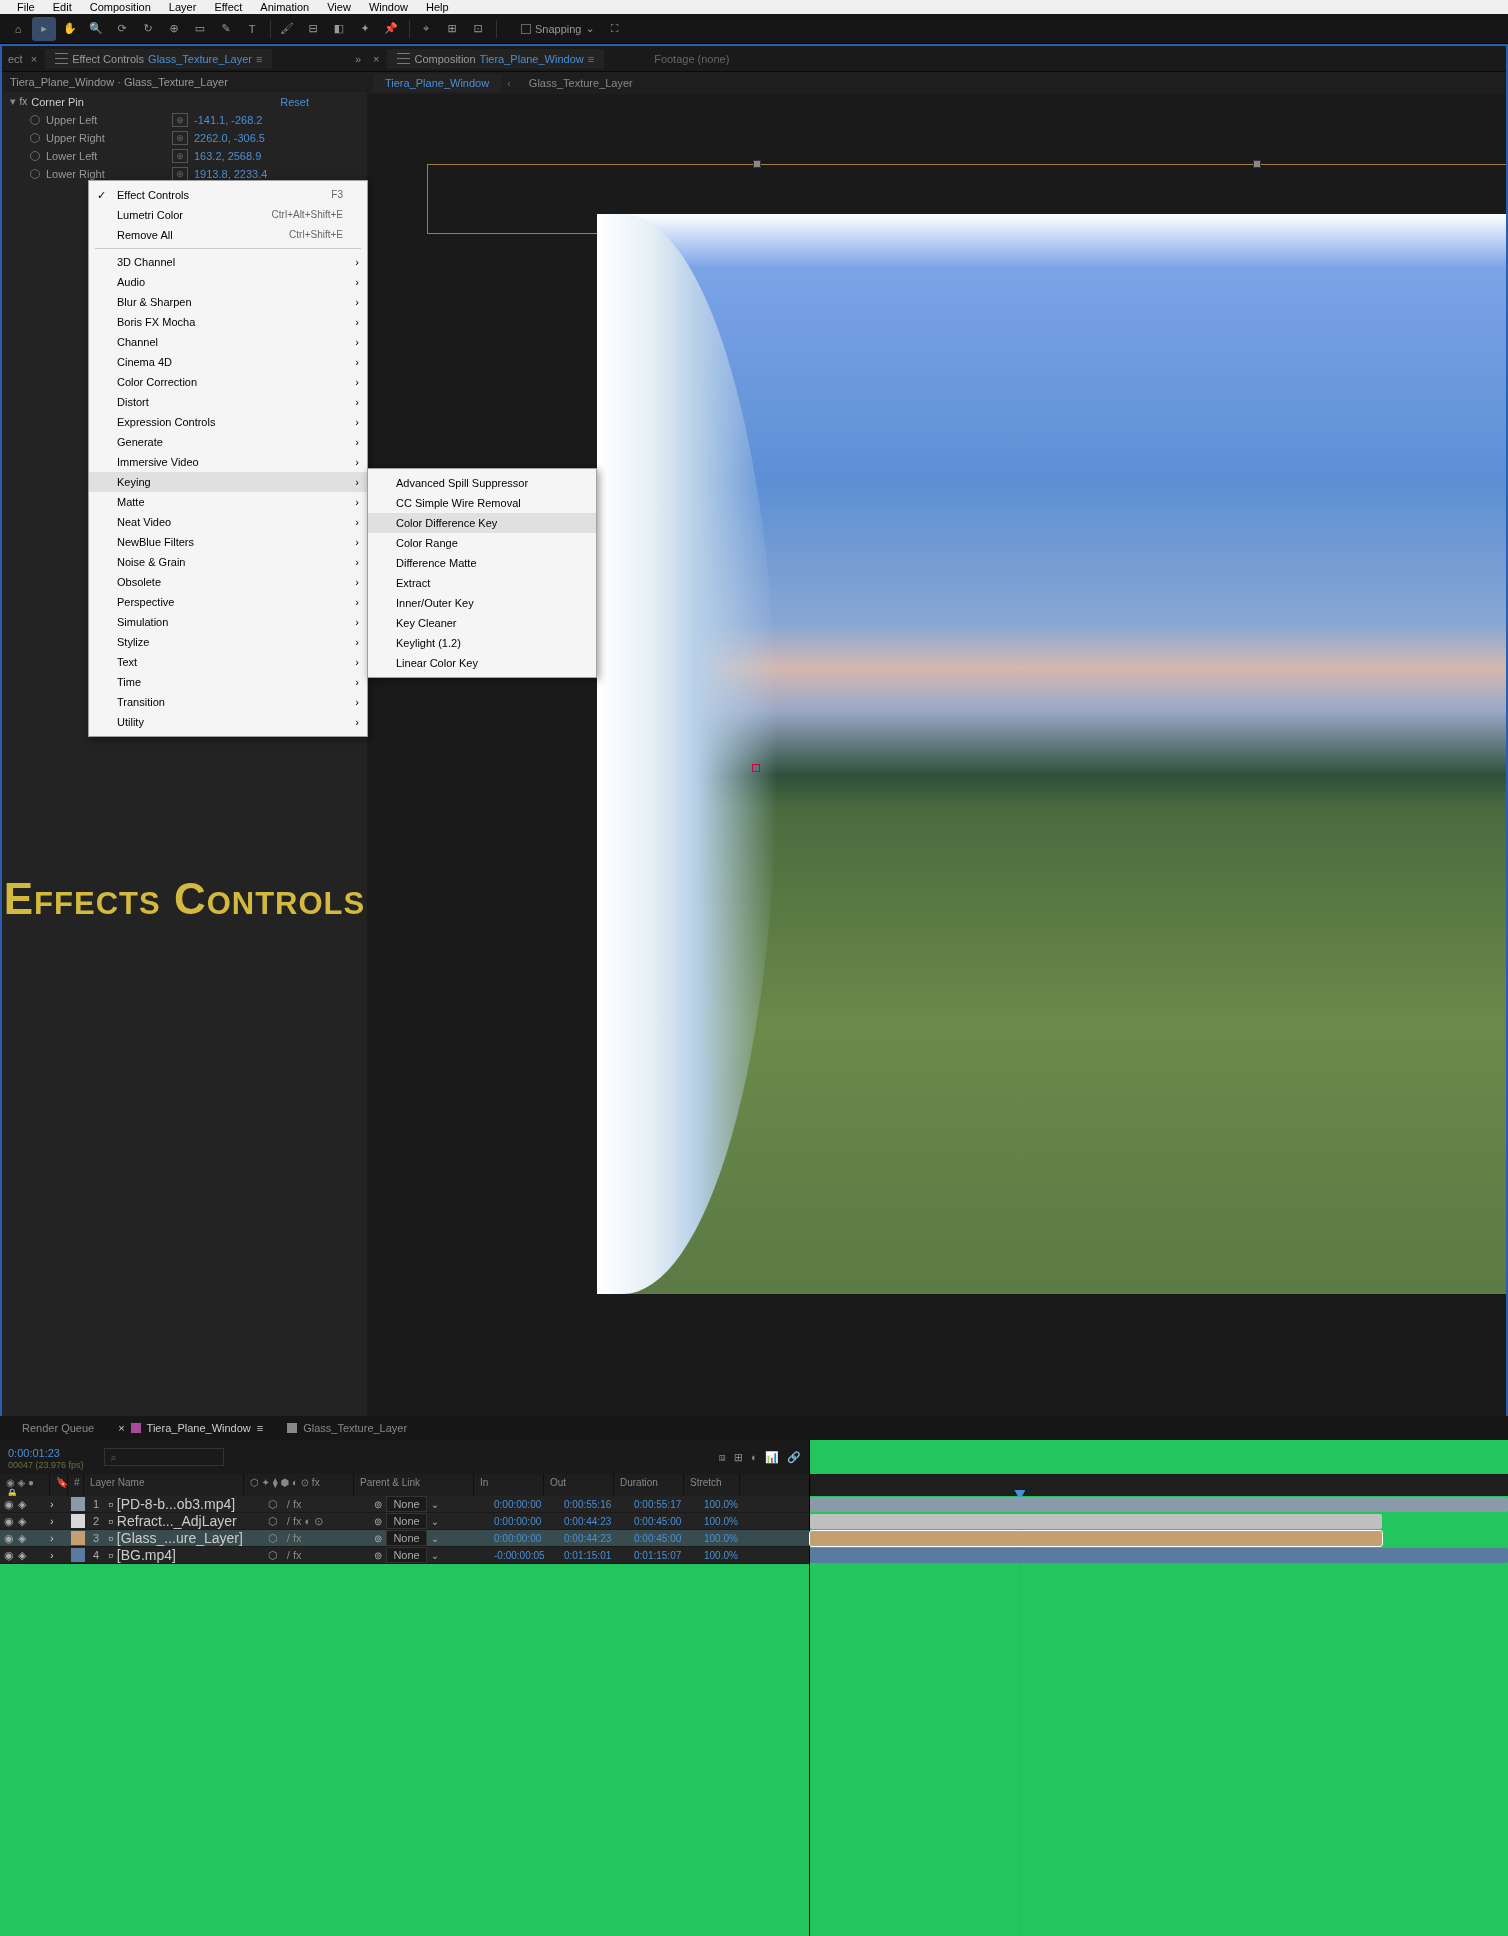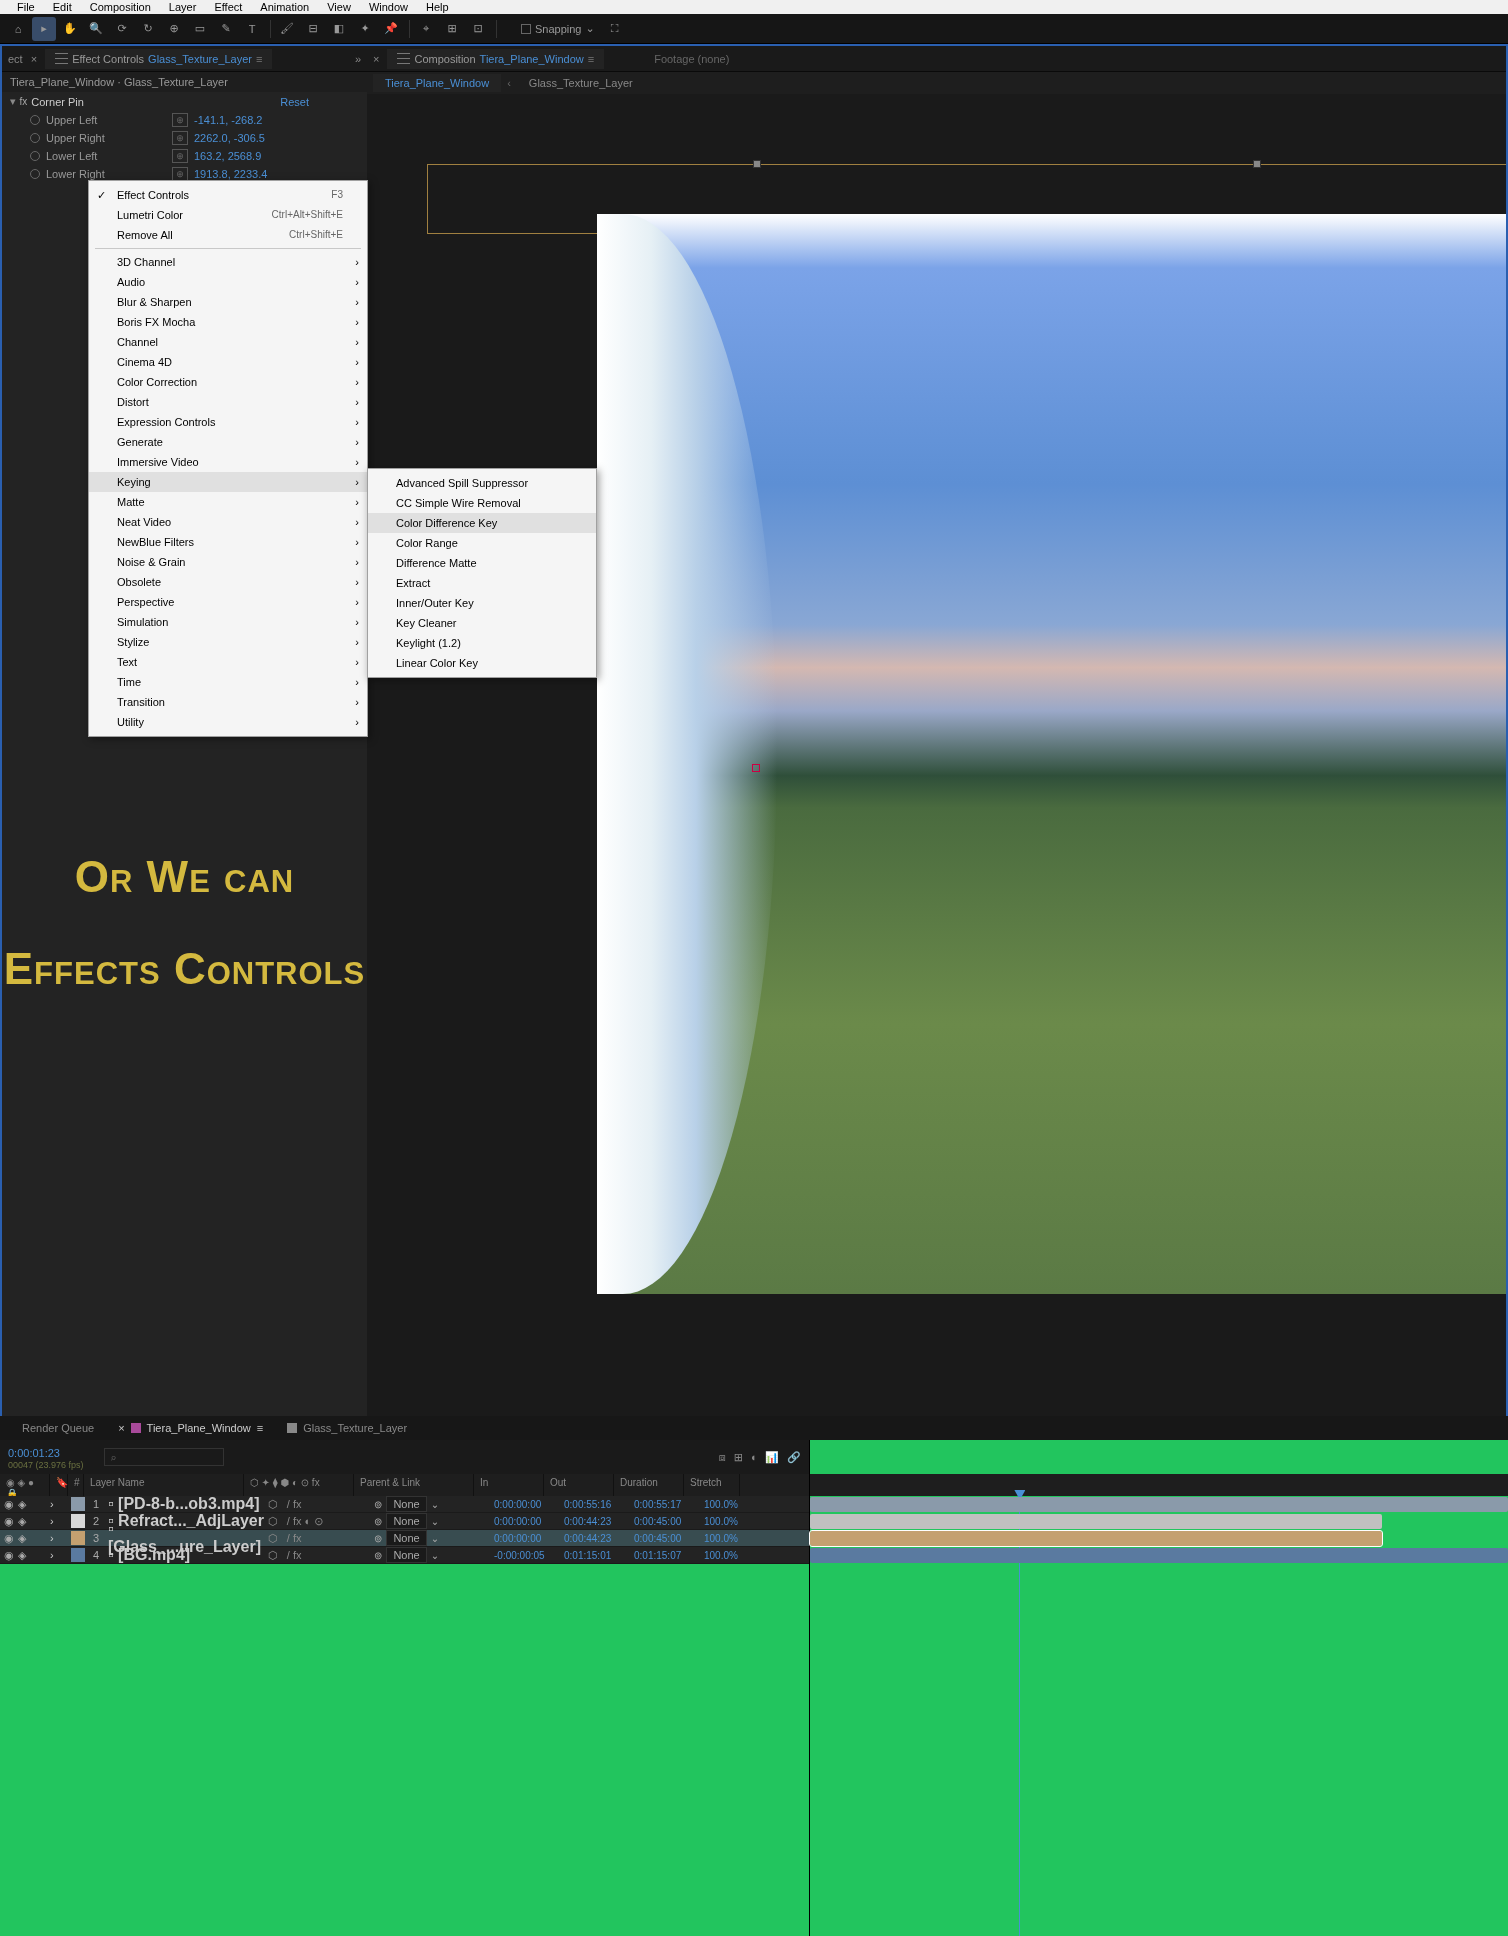--- a/index.html
+++ b/index.html
@@ -99,21 +99,21 @@
 
 .tl-rows { flex: 1; display: flex; }
 .tl-rows-left { width: 810px; border-right: 1px solid #000; }
 .tl-rows-right { flex: 1; position: relative; }
 .tl-row { height: 17px; display: flex; align-items: center; background: #232323; border-bottom: 1px solid #1a1a1a; }
 .tl-row.sel { background: #384c50; }
 .tl-row .vis { width: 50px; display: flex; gap: 2px; padding-left: 4px; }
 .tl-row .eye { width: 12px; height: 12px; color: #aaa; }
 .tl-row .clr { width: 14px; height: 14px; margin: 0 3px; }
 .tl-row .num { width: 16px; text-align: center; color: #aaa; }
-.tl-row .name { width: 160px; color: #ccc; padding-left: 4px; font-size: 16px; font-weight: bold; }
+.tl-row .name { width: 160px; color: #ccc; padding-left: 4px; font-size: 14px; }
 .tl-row .sw { width: 110px; display: flex; gap: 3px; padding-left: 4px; color: #888; }
 .tl-row .parent { width: 120px; display: flex; align-items: center; gap: 4px; color: #aaa; font-size: 10px; }
 .tl-row .times { flex: 1; display: flex; gap: 6px; }
 .tl-row .times span { width: 64px; color: #4a8fd5; font-size: 10px; }
 .tl-row .times span.dur { width: 64px; }
 .tl-row .times span.str { width: 50px; }
 .tl-bar { position: absolute; height: 15px; border-radius: 2px; }
 .playhead { position: absolute; top: 0; bottom: 0; width: 1px; background: #4a8fd5; }
 .playhead::before { content: ""; position: absolute; top: -6px; left: -5px; width: 11px; height: 10px; background: #4a8fd5; clip-path: polygon(0 0, 100% 0, 50% 100%); }
 
@@ -339,21 +339,20 @@
               <span class="arrow">›</span>
             </div>
             <div class="item">
               <span>Utility</span>
               <span class="arrow">›</span>
             </div>
           </div>
       </div>
 
       <div class="overlay-text" style="top:770px;left:0;width:100%;">
-        <div style="font-size:44px">Or We can</div>
         <div style="font-size:44px;margin-top:22px">Effects Controls</div>
       </div>
     </div>
   </div>
 
   <div class="right-col">
     <div class="comp-viewer">
       <div class="panel-tabs">
         <span style="color:#888;margin-right:8px">×</span>
         <div class="tab active">

